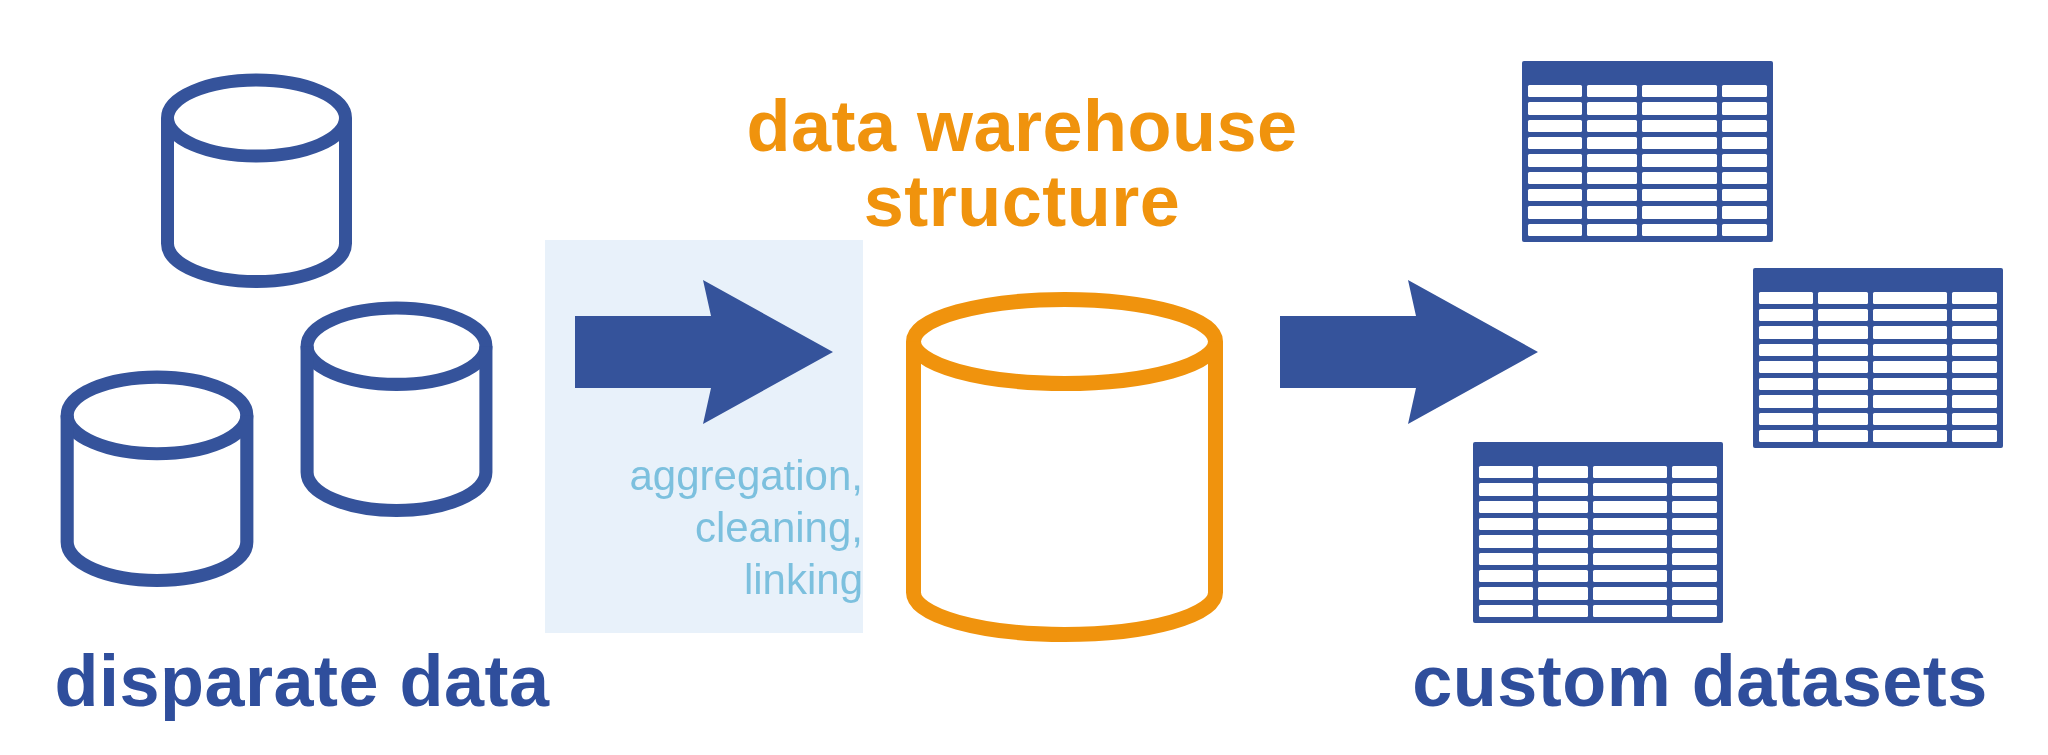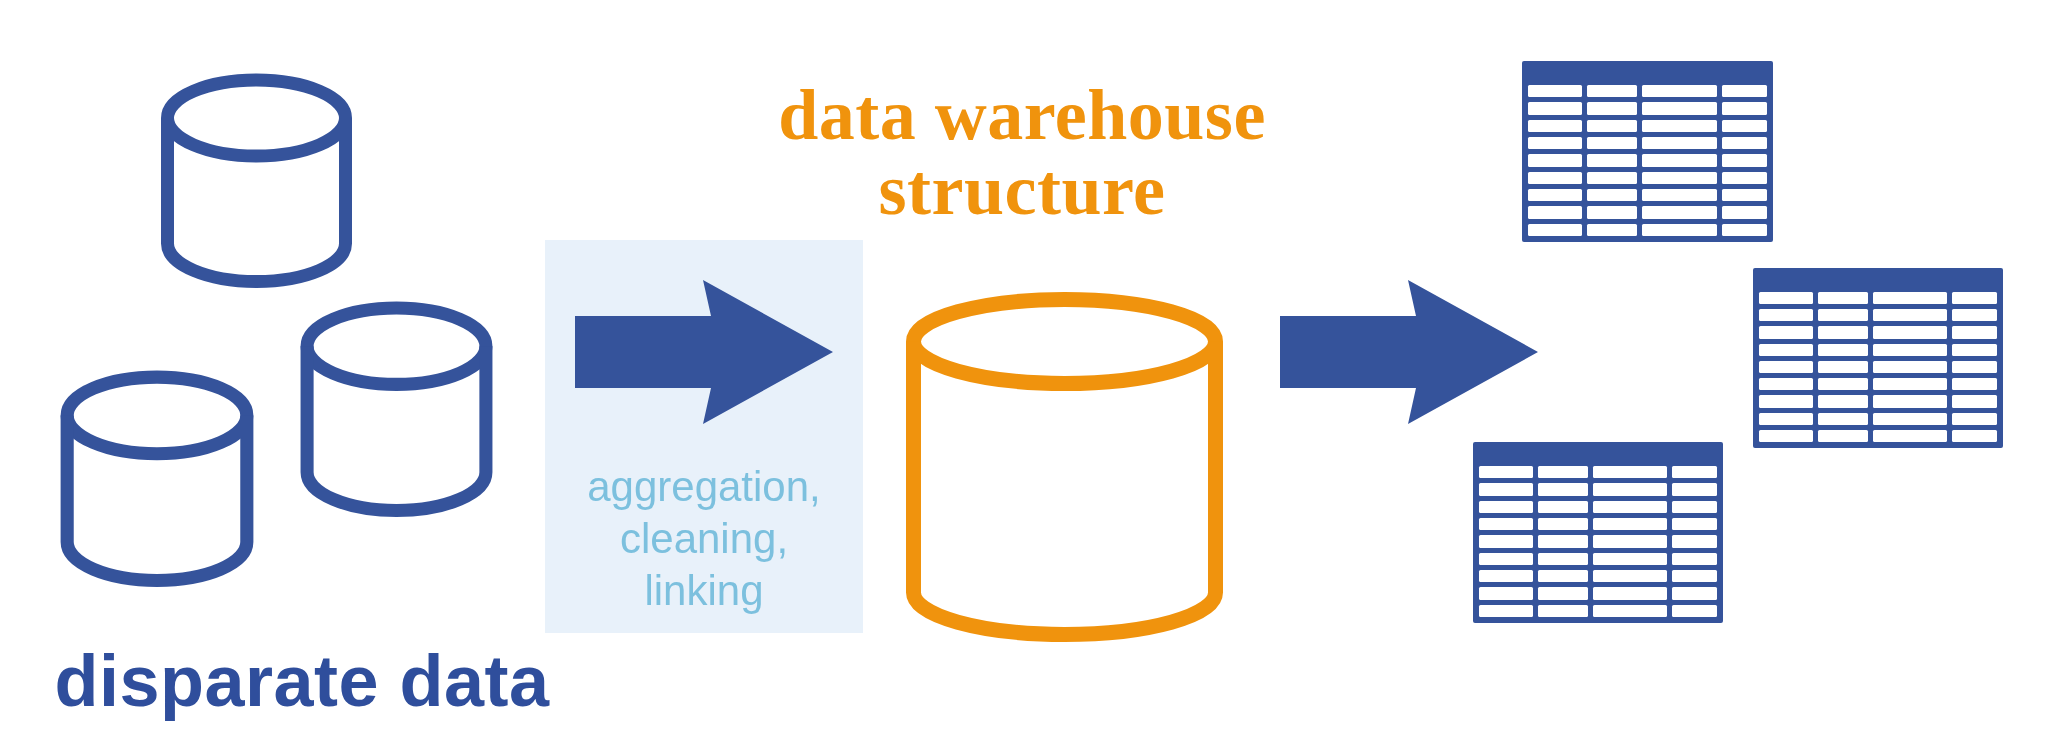--- a/index.html
+++ b/index.html
@@ -34,22 +34,22 @@
   .stage-label.orange{color:var(--orange);}
 
   
   .process-box{
     position:absolute;
     left:545px;top:240px;width:318px;height:393px;
     background:var(--box-bg);
   }
   .process-text{
     position:absolute;
-    left:0;right:0;bottom:16px;
-    text-align:center;
+    left:0;right:0;bottom:27px;
+    text-align:right;
     font-size:42px;
     font-weight:500;
     line-height:1.24;
     color:var(--light-blue-text);
     white-space:pre-line;
   }
 
   
   .tint-blue{color:var(--blue);}
   .tint-orange{color:var(--orange);}
@@ -103,21 +103,21 @@
     <div class="abs tint-blue" style="left:30px;top:40px;">
       <svg width="258" height="144" viewBox="0 0 258 144">
         <polygon points="0,36 136,36 128,0 258,72 128,144 136,108 0,108" fill="currentColor"></polygon>
       </svg>
     </div>
     <div class="process-text">aggregation,
 cleaning,
 linking</div>
   </div>
 
-  <div class="stage-label orange" style="left:702px;top:78px;width:640px;font-family:Liberation Serif, serif;">data warehouse
+  <div class="stage-label orange" style="left:702px;top:89px;width:640px;">data warehouse
 structure</div>
 
   <div class="abs tint-orange" style="left:906px;top:292px;">
     <svg width="317" height="350" viewBox="0 0 317 350" fill="none">
       <ellipse cx="158.5" cy="49.5" rx="151" ry="42" stroke="currentColor" stroke-width="15"></ellipse>
       <path d="M7.5,49.5 V300.5 A151,42 0 0 0 309.5,300.5 V49.5" stroke="currentColor" stroke-width="15" stroke-linejoin="round"></path>
     </svg>
   </div>
 
   <div class="abs tint-blue" style="left:1280px;top:280px;">
@@ -243,14 +243,15 @@
         <div class="t-cell"></div>
         <div class="t-cell"></div>
         <div class="t-cell"></div>
         <div class="t-cell"></div>
         <div class="t-cell"></div>
         <div class="t-cell"></div>
         <div class="t-cell"></div>
       </div>
   </div>
 
+  <div class="stage-label" style="left:1390px;top:644px;width:620px;">custom datasets</div>
 
 </div>
 
 </body></html>

